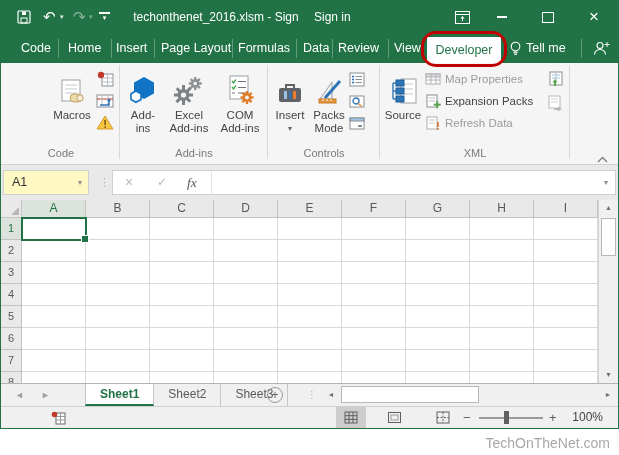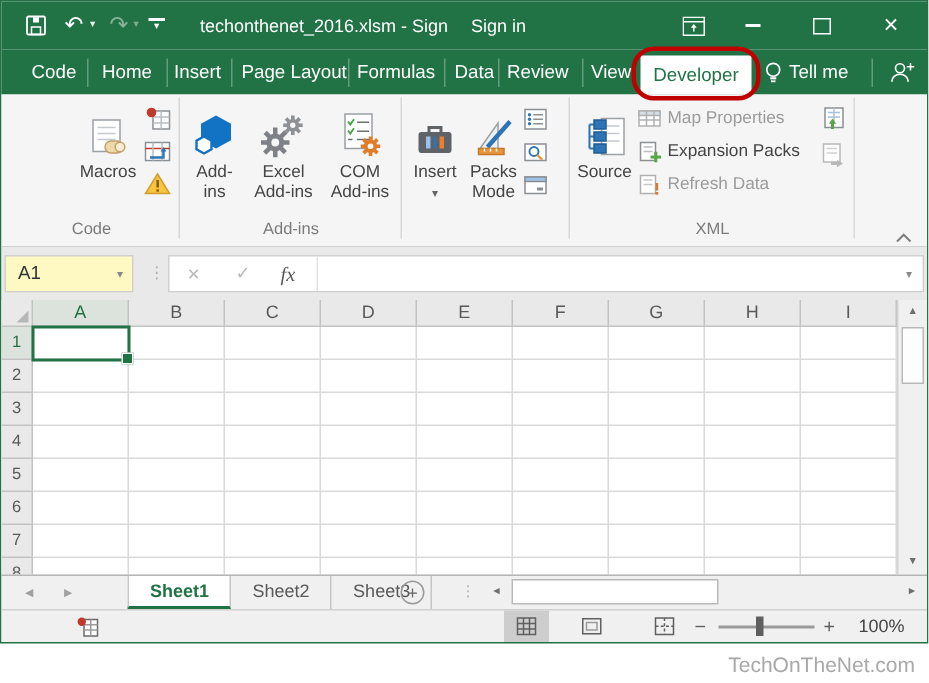--- a/index.html
+++ b/index.html
@@ -332,20 +332,21 @@
           <line x1="9.2" y1="9.2" x2="12.5" y2="12.5" stroke="#e8963c" stroke-width="1.6"></line>
         </svg>
     </span>
     <span class="smallbtn" style="left:346px;top:50px;">
       <svg width="16" height="15" viewBox="0 0 16 15">
           <rect x="1" y="2" width="14" height="11" fill="#fff" stroke="#8a8f94"></rect>
           <rect x="1" y="2" width="14" height="3" fill="#9dc3e6" stroke="#8a8f94"></rect>
           <rect x="9" y="9" width="4" height="2" fill="#8a8f94"></rect>
         </svg>
     </span>
+    <div class="grp-label" style="left:270px;width:106px;">Controls</div>
     <div class="rsep" style="left:378px;"></div>
 
     <div class="bigbtn" style="left:382px;width:40px;">
       <span class="ic">
         <svg width="30" height="28" viewBox="0 0 30 28">
             <rect x="13" y="2" width="15" height="24" fill="#fff" stroke="#9aa0a6"></rect>
             <line x1="16" y1="7" x2="25" y2="7" stroke="#c3c9cf"></line>
             <line x1="16" y1="12" x2="25" y2="12" stroke="#c3c9cf"></line>
             <line x1="16" y1="17" x2="25" y2="17" stroke="#c3c9cf"></line>
             <line x1="5" y1="6" x2="5" y2="22" stroke="#2e75b6" stroke-width="1.4"></line>

